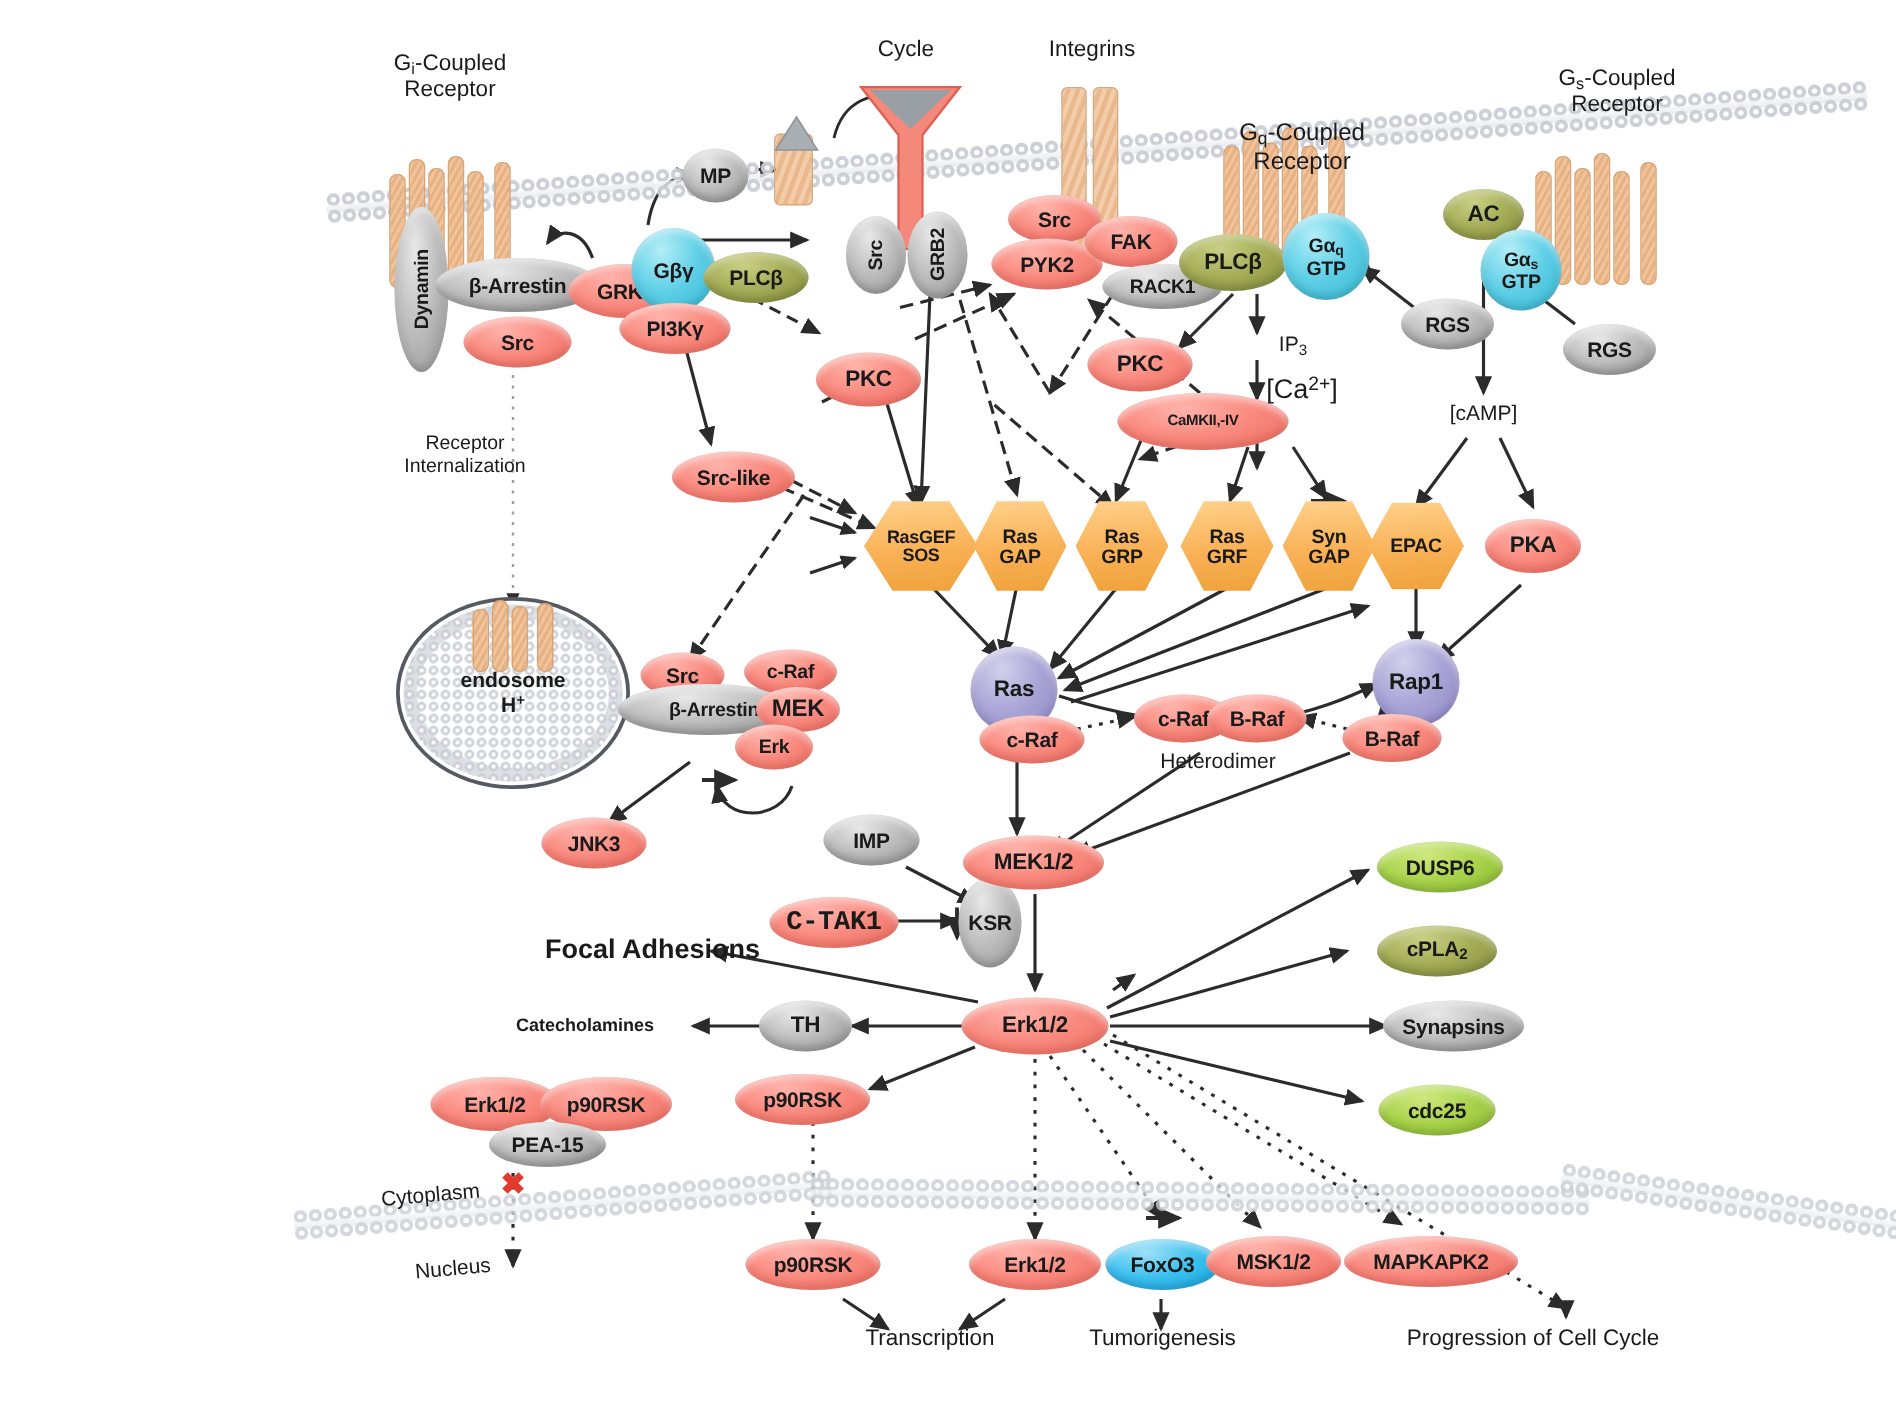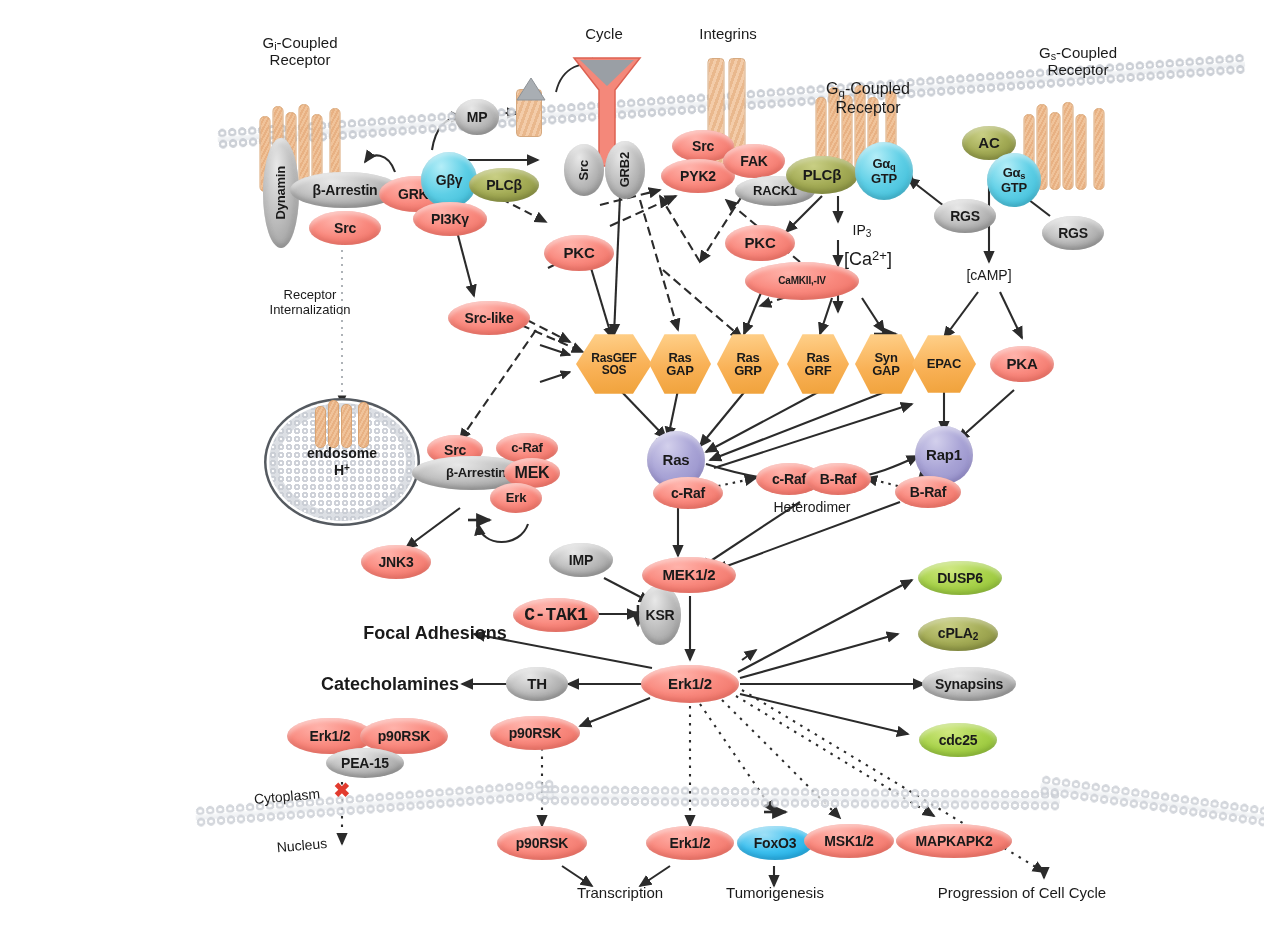--- a/index.html
+++ b/index.html
@@ -578,21 +578,21 @@
 
     <div class="lbl bold" style="left:342px; top:462px; font-size:14px;">endosome<br>H<span class="sup">+</span></div>
 
     <div class="lbl" style="left:862px; top:231px; font-size:14px;">IP<span class="sub">3</span></div>
     <div class="lbl" style="left:868px; top:259px; font-size:18px;">[Ca<span class="sup">2+</span>]</div>
     <div class="lbl" style="left:989px; top:276px; font-size:14px;">[cAMP]</div>
 
     <div class="lbl" style="left:812px; top:508px; font-size:14px;">Heterodimer</div>
 
     <div class="lbl bold" style="left:389px; top:633px; font-size:18px;margin-left:46px;">Focal Adhesions</div>
-    <div class="lbl bold" style="left:390px; top:684px; font-size:18px;">Catecholamines</div>
+    <div class="lbl bold" style="left:390px; top:684px; font-size:12px;">Catecholamines</div>
 
     <div class="lbl" style="left:287px; top:797px; font-size:14px; transform:translate(-50%,-50%) rotate(-5deg);">Cytoplasm</div>
     <div class="lbl" style="left:302px; top:846px; font-size:14px; transform:translate(-50%,-50%) rotate(-5deg);">Nucleus</div>
 
     <div class="lbl" style="left:620px; top:893px; font-size:15px;">Transcription</div>
     <div class="lbl" style="left:775px; top:893px; font-size:15px;">Tumorigenesis</div>
     <div class="lbl" style="left:1022px; top:893px; font-size:15px;">Progression of Cell Cycle</div>
   </div>
 </div>
 

